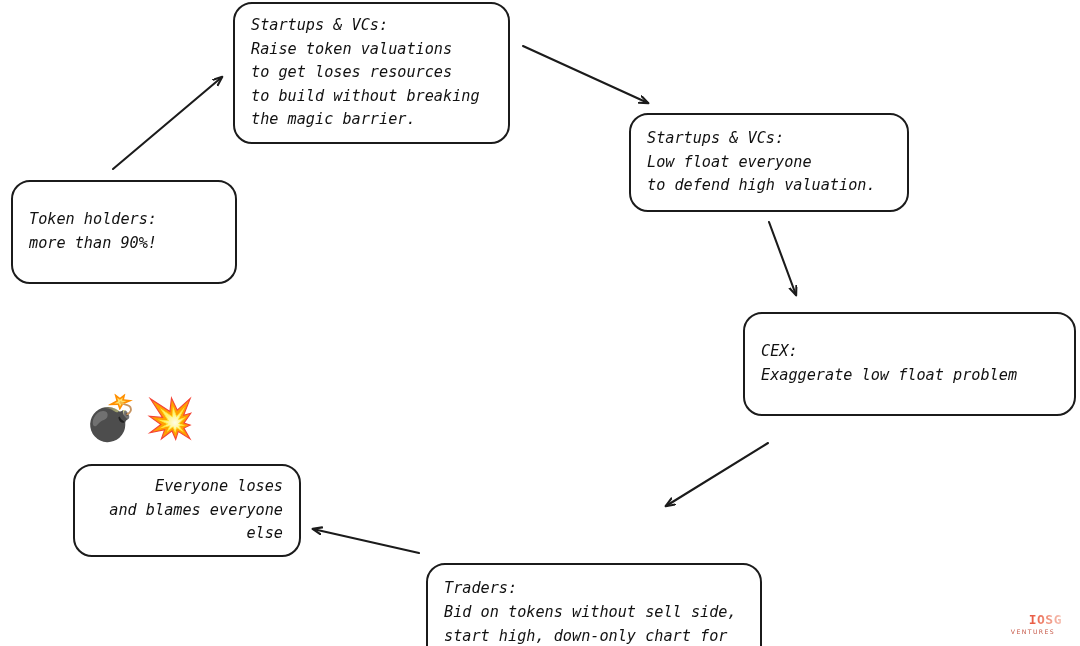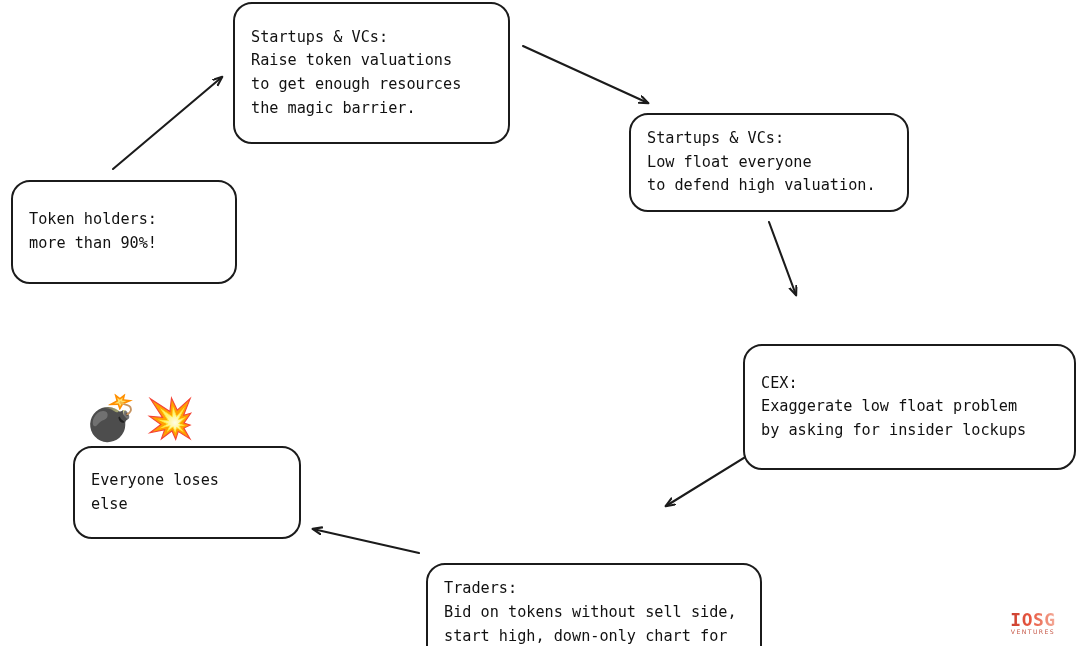--- a/index.html
+++ b/index.html
@@ -25,20 +25,21 @@
     flex-direction: column;
     justify-content: center;
     padding: 6px 16px;
   }
   .node .line {
     font-size: 15.2px;
     line-height: 23.6px;
     color: #111111;
     white-space: pre;
     letter-spacing: 0px;
+    font-style: italic;
   }
   .arrow-layer {
     position: absolute;
     left: 0;
     top: 0;
     width: 1080px;
     height: 646px;
     pointer-events: none;
   }
   .emoji {
@@ -50,44 +51,45 @@
   #logo {
     position: absolute;
     right: 18px;
     bottom: 10px;
     width: 58px;
     text-align: center;
     user-select: none;
   }
   #logo .mark {
     font-family: "DejaVu Sans Mono", "Liberation Mono", monospace;
-    font-size: 18px;
+    font-size: 13px;
     font-weight: bold;
     letter-spacing: 0.5px;
     line-height: 15px;
     background: linear-gradient(90deg, #c0392b 0%, #e8563f 45%, #f0907a 75%, #f6c4b8 100%);
     -webkit-background-clip: text;
     background-clip: text;
     color: transparent;
+    text-align: right;
   }
   #logo .sub {
     font-family: "DejaVu Sans", "Liberation Sans", sans-serif;
     font-size: 6.2px;
     letter-spacing: 1.4px;
     color: #c75a4a;
     line-height: 9px;
   }
 
   
   #node-startups-raise { left: 233px; top: 2px;   width: 277px; height: 142px; }
   #node-token-holders  { left: 11px;  top: 180px; width: 226px; height: 104px; }
   #node-low-float      { left: 629px; top: 113px; width: 280px; height: 99px;  }
-  #node-cex            { left: 743px; top: 312px; width: 333px; height: 126px; margin-top: 32px; }
+  #node-cex            { left: 743px; top: 312px; width: 333px; height: 104px; }
   #node-traders        { left: 426px; top: 515px; width: 336px; height: 123px; margin-top: 48px; }
-  #node-everyone-loses { left: 73px;  top: 446px; width: 228px; height: 93px;  }
+  #node-everyone-loses { left: 73px;  top: 464px; width: 228px; height: 93px; text-align: right;  }
 </style>
 </head>
 <body>
 
 <div id="canvas">
 
   <svg class="arrow-layer" viewBox="0 0 1080 646" width="1080" height="646" aria-hidden="true">
     <defs>
       <marker id="ah" markerWidth="11" markerHeight="11" refX="9.2" refY="4.2" orient="auto" markerUnits="userSpaceOnUse">
         <path d="M0.6,0.6 L9.6,4.2 L0.6,7.8" fill="none" stroke="#1b1b1b" stroke-width="2.1" stroke-linecap="round" stroke-linejoin="round"></path>
@@ -99,50 +101,51 @@
       <line x1="523" y1="46" x2="648" y2="103" marker-end="url(#ah)"></line>
       <line x1="769" y1="222" x2="796" y2="295" marker-end="url(#ah)"></line>
       <line x1="768" y1="443" x2="666" y2="506" marker-end="url(#ah)"></line>
       <line x1="419" y1="553" x2="313" y2="529" marker-end="url(#ah)"></line>
     </g>
   </svg>
 
   <div class="node" id="node-startups-raise">
     <div class="line">Startups &amp; VCs:</div>
     <div class="line">Raise token valuations</div>
-    <div class="line">to get enough resources</div>
+    <div class="line">to get loses resources</div>
+    <div class="line">to build without breaking</div>
     <div class="line">the magic barrier.</div>
   </div>
 
   <div class="node" id="node-token-holders">
     <div class="line">Token holders:</div>
     <div class="line">more than 90%!</div>
   </div>
 
   <div class="node" id="node-low-float">
     <div class="line">Startups &amp; VCs:</div>
     <div class="line">Low float everyone</div>
     <div class="line">to defend high valuation.</div>
   </div>
 
   <div class="node" id="node-cex">
     <div class="line">CEX:</div>
     <div class="line">Exaggerate low float problem</div>
-    <div class="line">by asking for insider lockups</div>
   </div>
 
   <div class="node" id="node-traders">
     <div class="line">Traders:</div>
     <div class="line">Bid on tokens without sell side,</div>
     <div class="line">start high, down-only chart for</div>
     <div class="line">years to come.</div>
   </div>
 
   <div class="node" id="node-everyone-loses">
     <div class="line">Everyone loses</div>
+    <div class="line">and blames everyone</div>
     <div class="line">else</div>
   </div>
 
   <div class="emoji" style="left:84px; top:396px;">💣</div>
   <div class="emoji" style="left:145px; top:398px; font-size:40px;">💥</div>
 
   <div id="logo">
     <div class="mark">IOSG</div>
     <div class="sub">VENTURES</div>
   </div>

